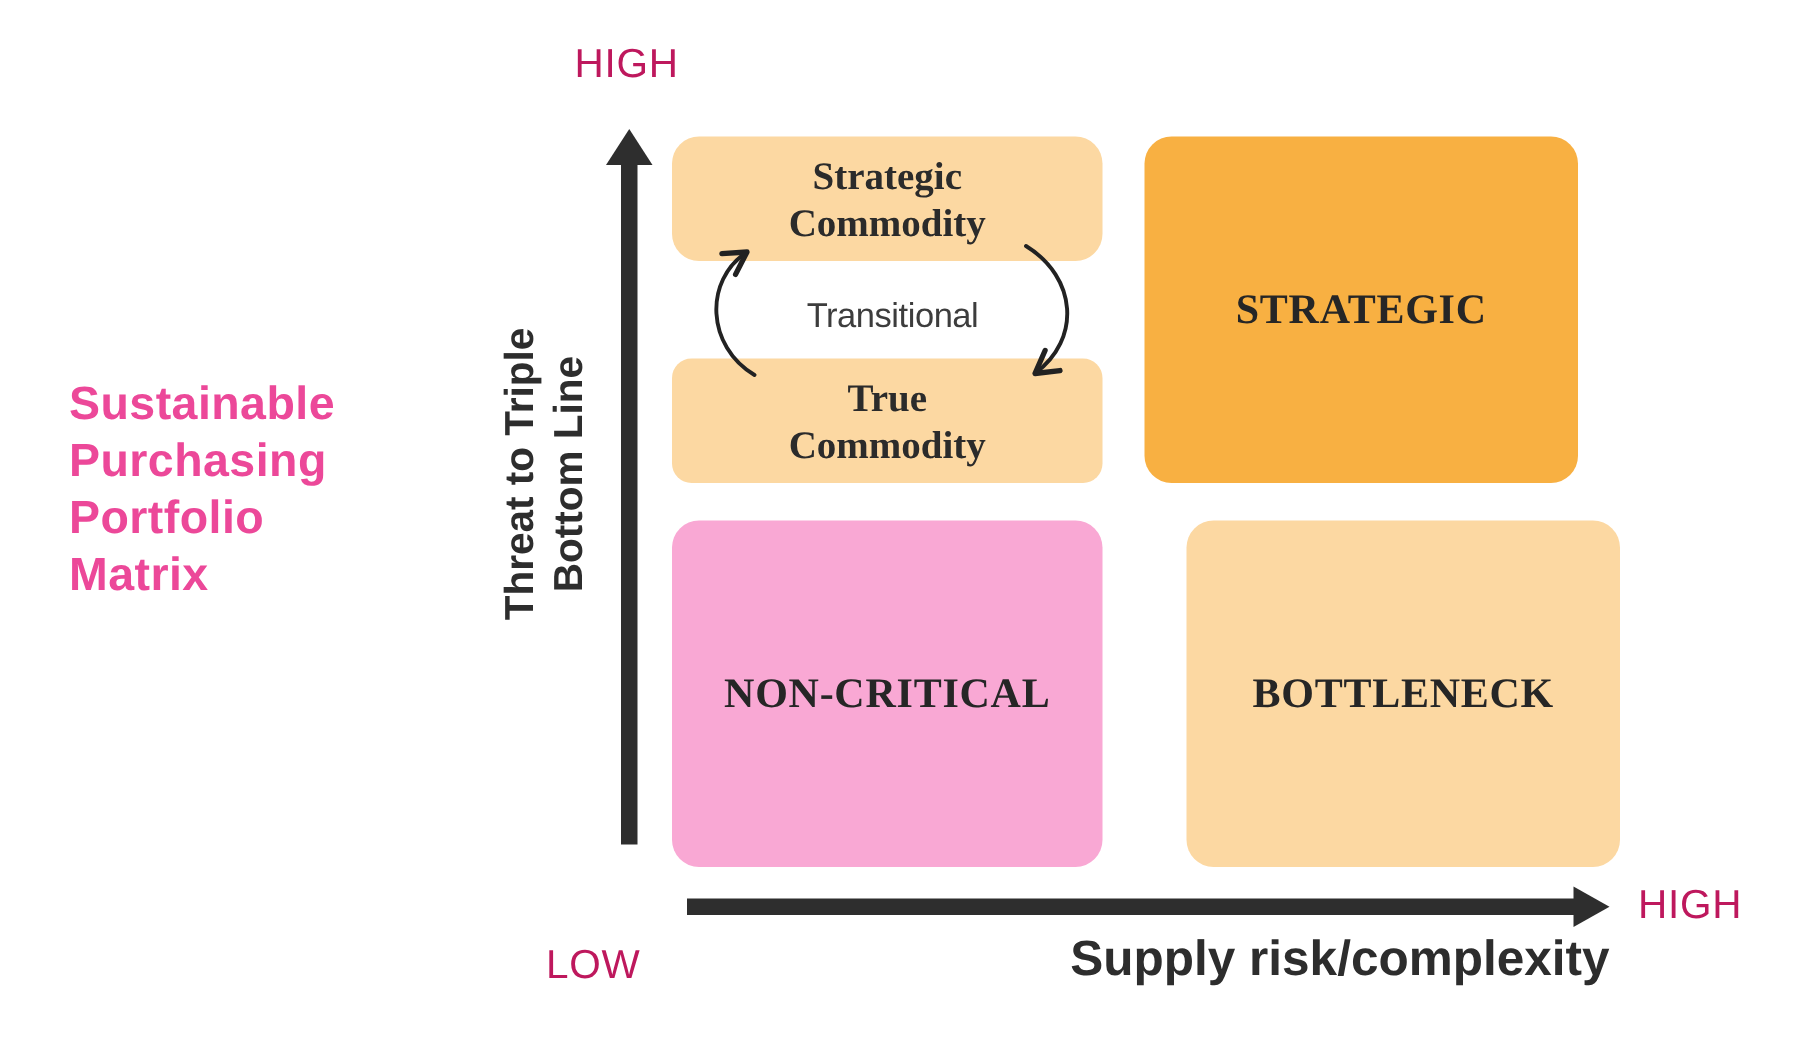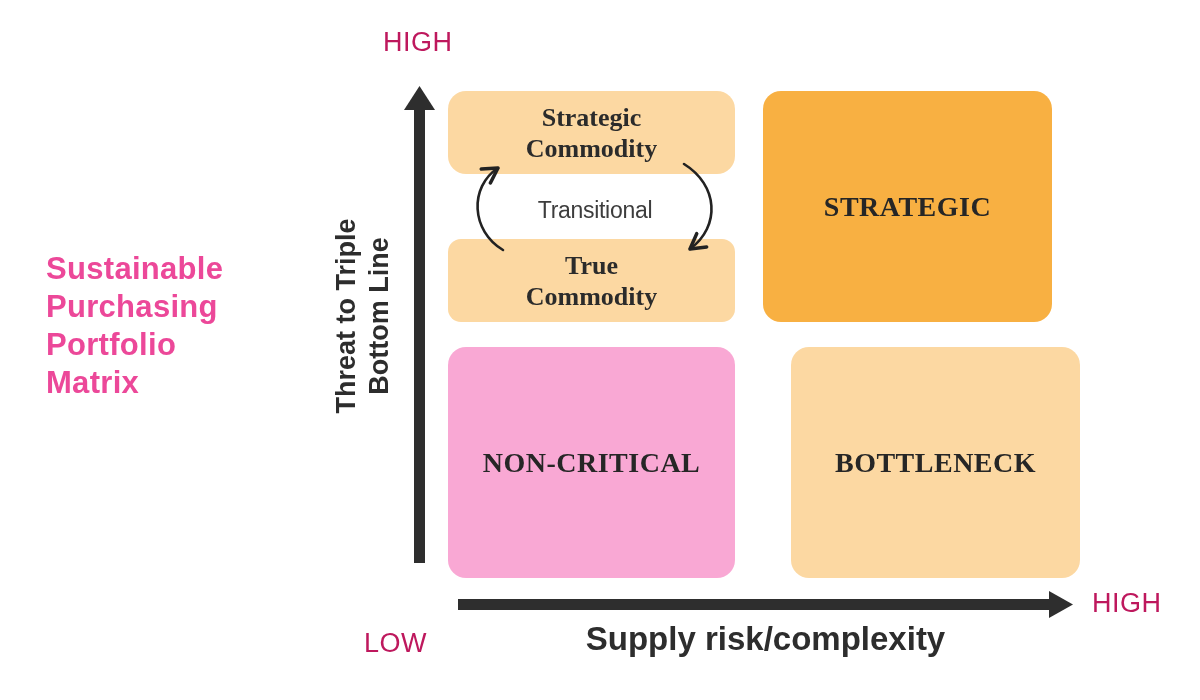--- a/index.html
+++ b/index.html
@@ -28,21 +28,21 @@
   
   .y-label{
     left:363px;top:316px;width:300px;
     transform:translate(-50%,-50%) rotate(-90deg);
     font-size:27px;font-weight:bold;line-height:33px;
     text-align:center;white-space:pre-line;color:#2d2d2d;
   }
   
   .x-label{
     left:458px;top:620px;width:615px;
-    font-size:33px;font-weight:bold;text-align:center;color:#2d2d2d;
+    font-size:33px;font-weight:bold;text-align:right;color:#2d2d2d;
   }
   
   .quad{
     display:flex;align-items:center;justify-content:center;
     border-radius:18px;text-align:center;font-family:Liberation Serif, serif;
   }
   .quad-label{
     font-size:28px;font-weight:bold;letter-spacing:.5px;color:#262626;
   }
   .sub-label{

